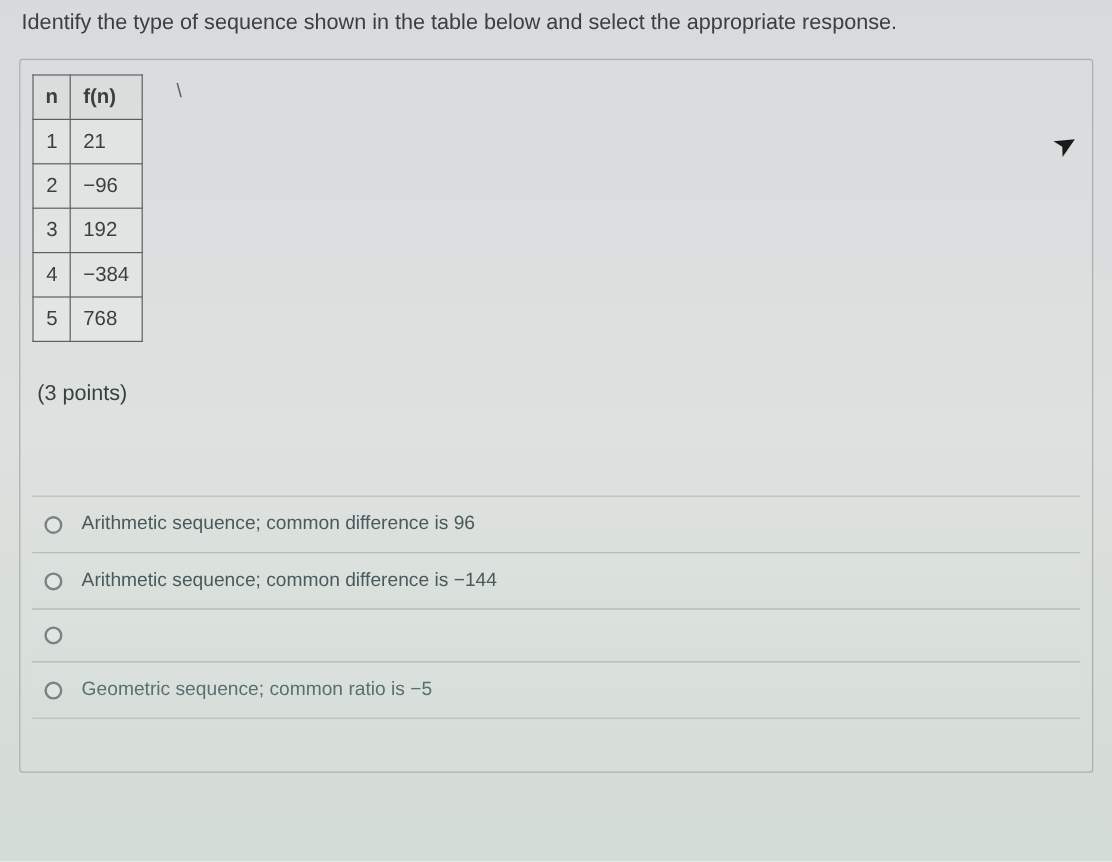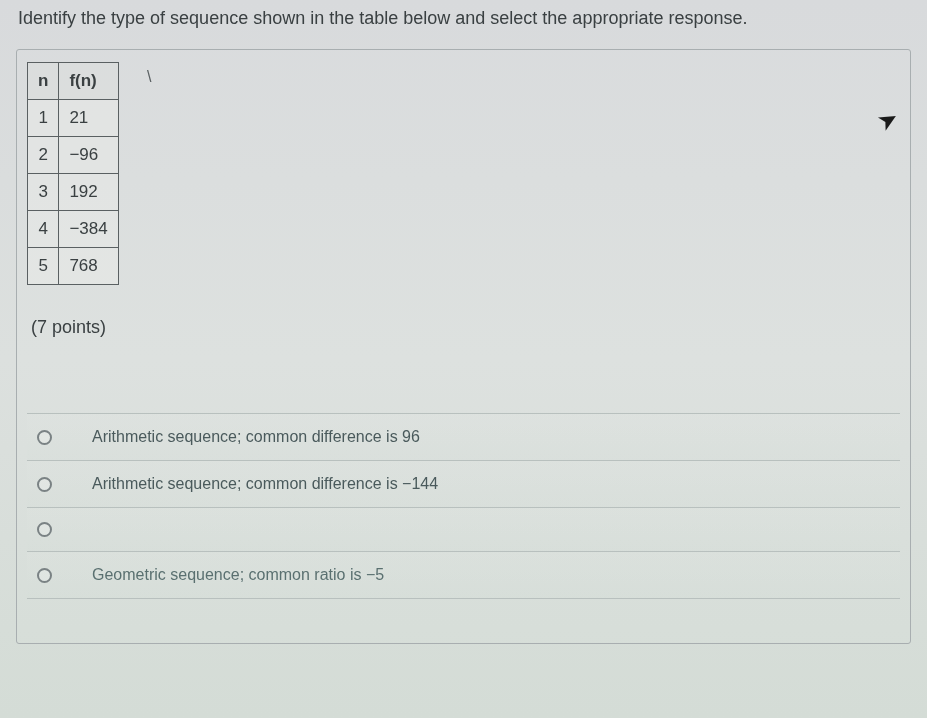--- a/index.html
+++ b/index.html
@@ -73,21 +73,20 @@
       margin-top: 75px;
     }
     .option-row {
       border-top: 1px solid #b8c0be;
       border-bottom: 1px solid #b8c0be;
       padding: 14px 10px;
       display: flex;
       align-items: center;
       background: linear-gradient(to bottom, rgba(230,234,230,0.15), rgba(210,220,214,0.15));
       margin-bottom: -1px;
-      gap: 24px;
     }
     .radio {
       width: 15px;
       height: 15px;
       border: 2px solid #7a8284;
       border-radius: 50%;
       margin-right: 16px;
       flex-shrink: 0;
       background: rgba(255,255,255,0.2);
     }
@@ -139,21 +138,21 @@
         <td class="n-col">4</td>
         <td class="fn-col">−384</td>
       </tr>
       <tr>
         <td class="n-col">5</td>
         <td class="fn-col">768</td>
       </tr>
     </tbody>
       </table>
 
-    <div class="points-text">(7 points)</div>
+    <div class="points-text">(3 points)</div>
 
     <div class="options">
       <div class="option-row">
         <div class="radio"></div>
         <div class="option-label">Arithmetic sequence; common difference is 96</div>
       </div>
       <div class="option-row">
         <div class="radio"></div>
         <div class="option-label">Arithmetic sequence; common difference is −144</div>
       </div>

